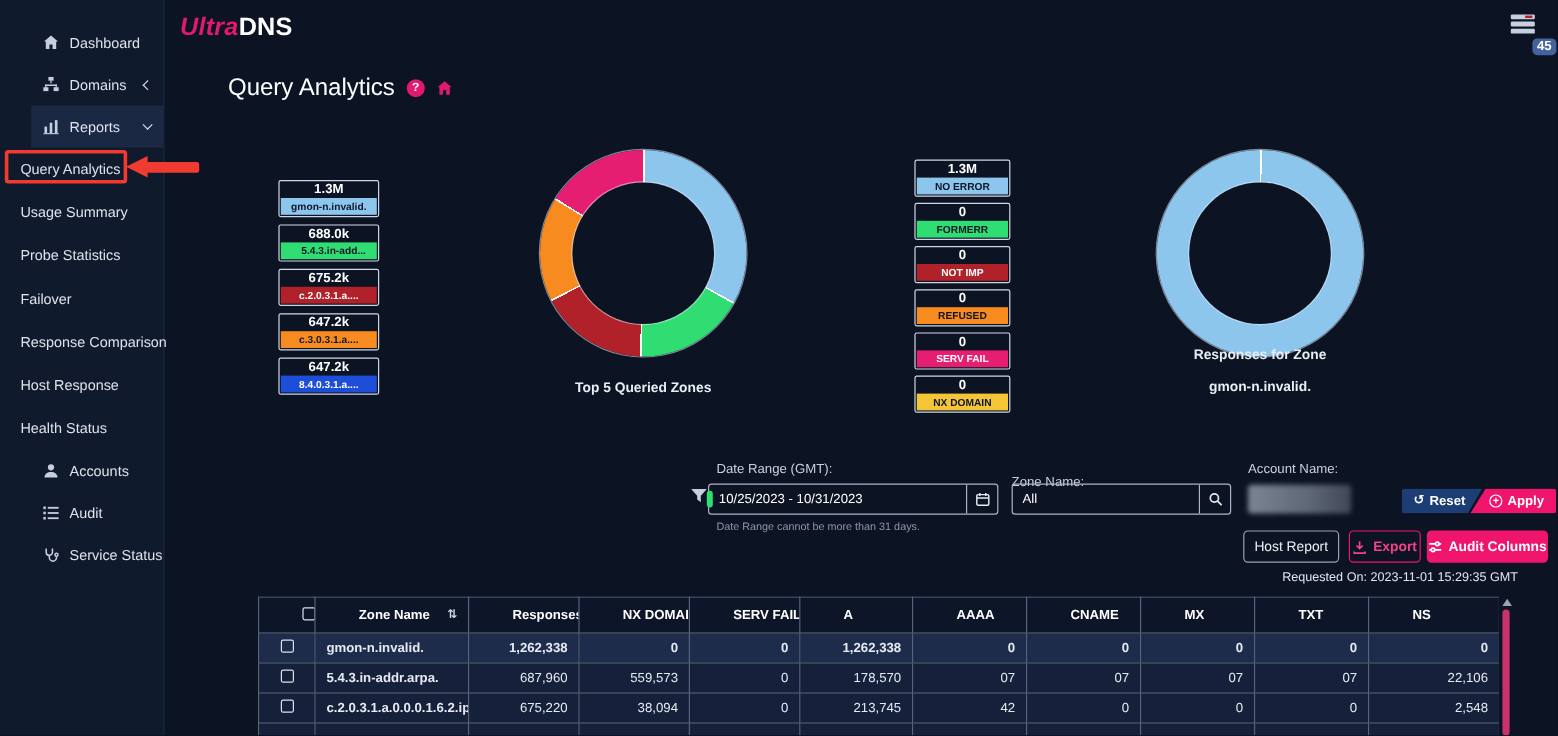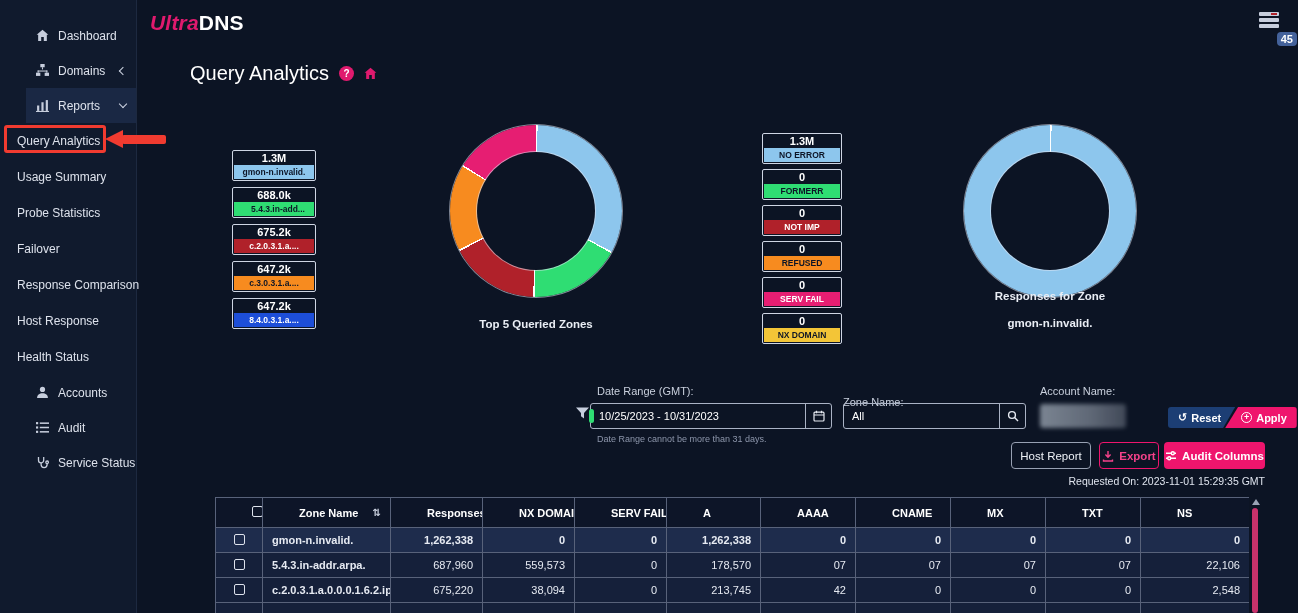--- a/index.html
+++ b/index.html
@@ -58,21 +58,21 @@
   .green-accent { position:absolute; left:-2px; top:5px; width:5px; height:14px; background:#2fdd73; border-radius:3px; }
   .funnel { position:absolute; left:576px; top:407px; }
   .acct-redacted { position:absolute; left:1040px; top:404px; width:86px; height:24px; border-radius:3px; background:linear-gradient(90deg,#8f99a6,#6d7684 60%,#4a5261); filter:blur(2px); opacity:.85; }
 
   .ra-wrap { position:absolute; left:1168px; top:407px; height:21px; display:flex; z-index:5; }
   .btn-reset { background:#1c3e74; color:#fff; font-size:11px; font-weight:700; display:flex; align-items:center; gap:4px; padding:0 14px 0 10px; border-radius:3px 0 0 3px; clip-path:polygon(0 0,100% 0,82% 100%,0 100%); cursor:pointer; }
   .btn-apply { background:#ef156d; color:#fff; font-size:11px; font-weight:700; display:flex; align-items:center; gap:4px; padding:0 10px 0 16px; margin-left:-10px; border-radius:0 3px 3px 0; clip-path:polygon(18% 0,100% 0,100% 100%,0 100%); cursor:pointer; }
   .mini-ico { font-size:11px; line-height:1; }
   .plus-circle { width:11px; height:11px; border-radius:50%; border:1.4px solid #fff; color:#fff; font-size:9px; font-weight:700; display:flex; align-items:center; justify-content:center; line-height:1; }
 
-  .btn { position:absolute; height:27px; border-radius:4px; font-size:11.5px; display:flex; align-items:center; justify-content:center; gap:5px; cursor:pointer; }
+  .btn { position:absolute; height:27px; border-radius:4px; font-size:11.5px; display:flex; align-items:center; justify-content:center; gap:5px; cursor:pointer;margin-left:25px; }
   .btn-host { left:1011px; top:442px; width:80px; border:1px solid #98a1b3; color:#eef1f6; }
   .btn-export { left:1099px; top:442px; width:60px; border:1px solid #ef156d; color:#f4428a; font-weight:700; }
   .btn-select { left:1164px; top:442px; width:101px; background:#ef156d; color:#fff; font-weight:700; }
   .requested { position:absolute; right:33px; top:475px; font-size:10.5px; color:#dfe4ee; }
 
   
   .tbl-wrap { position:absolute; left:215px; top:497px; width:1034px; height:116px; overflow:hidden; }
   table { border-collapse:collapse; table-layout:fixed; width:1034px; }
   th,td { border:1px solid #58627a; font-size:11px; padding:0 9px; height:25px; overflow:hidden; white-space:nowrap; }
   thead th { height:30px; background:#0d1528; color:#fff; font-weight:700; text-align:left;padding-left:36px; }

